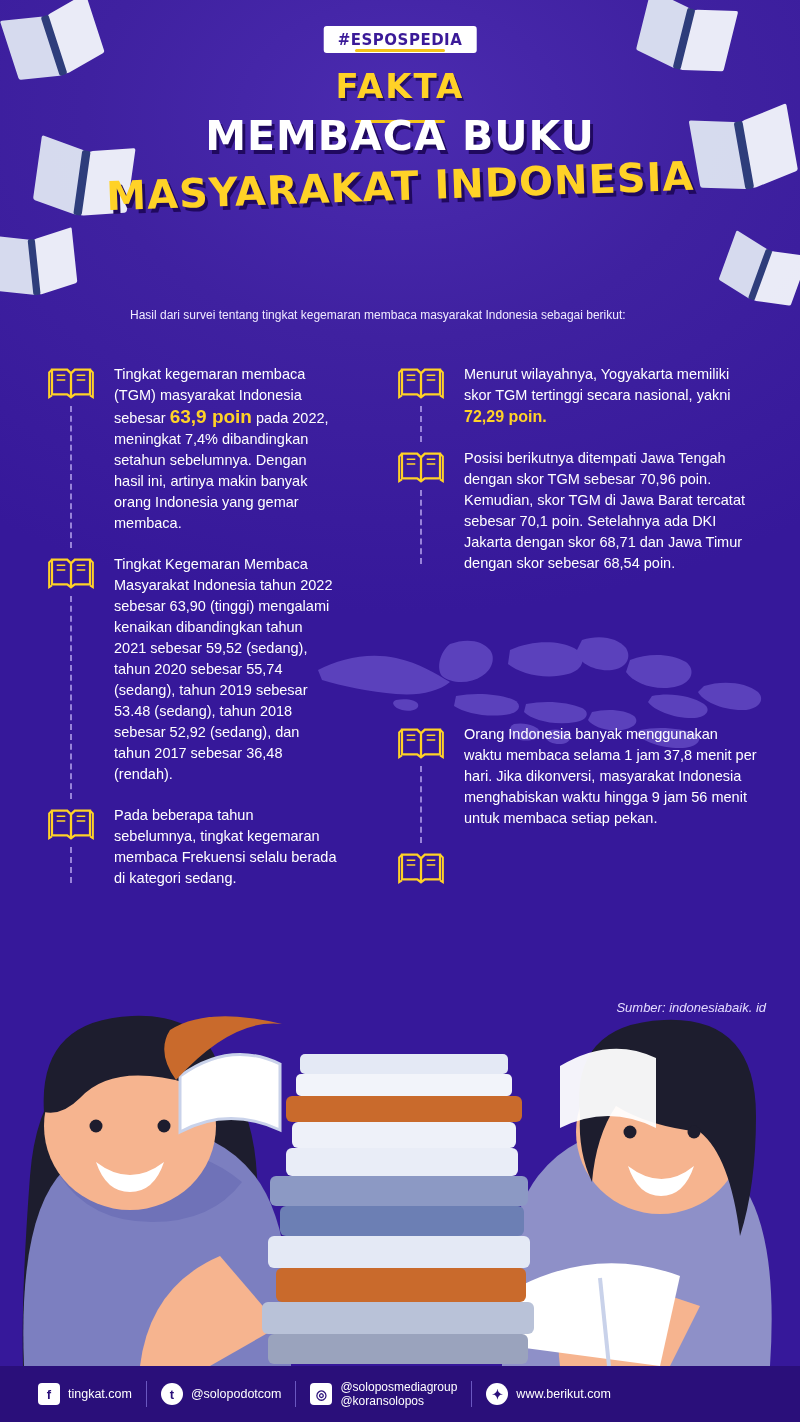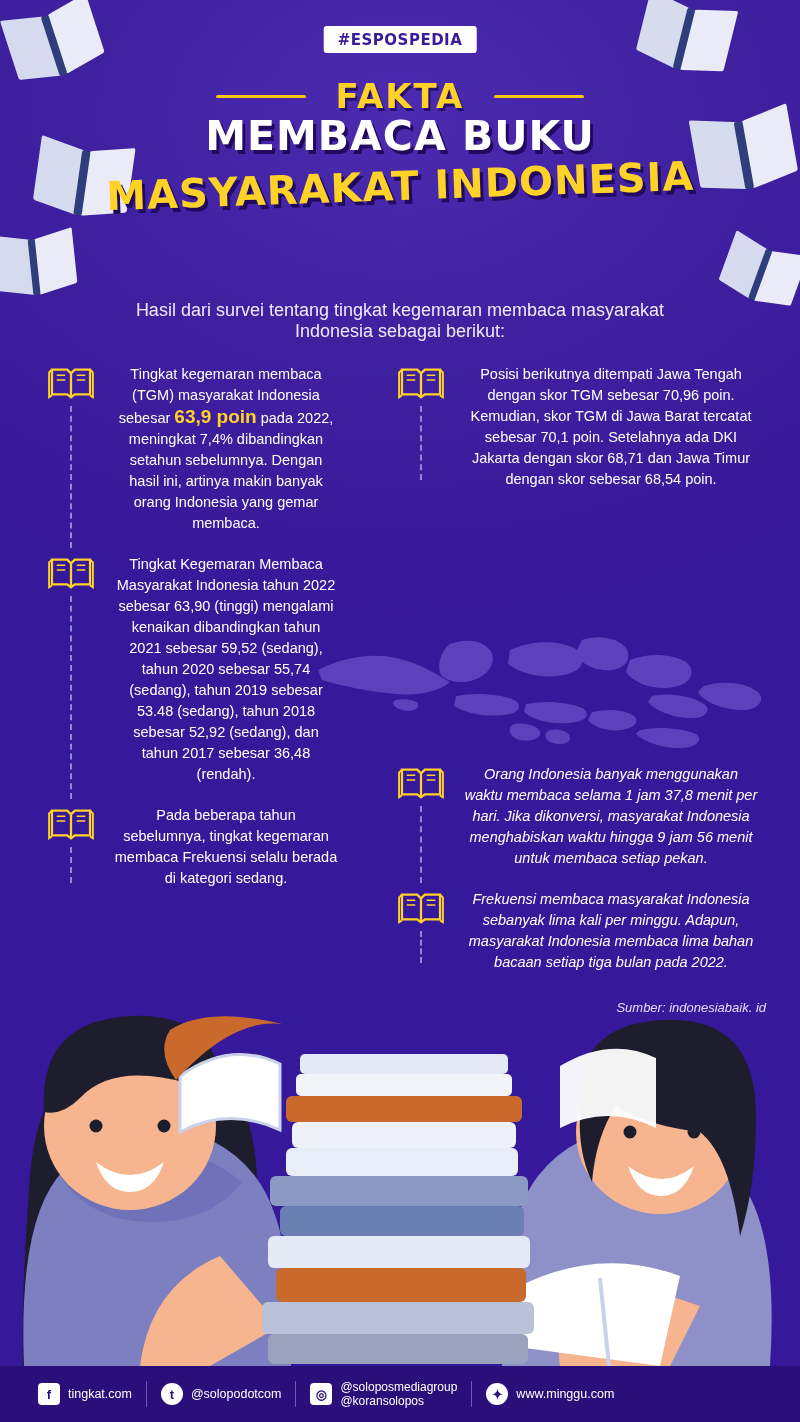--- a/index.html
+++ b/index.html
@@ -31,22 +31,22 @@
   .bk-spine { position:absolute; left: 40px; top: 4px; width: 8px; height: 62px; background:#2e3f7a; transform: skewX(0deg); border-radius:2px;}
 
   
   .hashtag {
     position:absolute; left:50%; transform:translateX(-50%); top:26px;
     background:#ffffff; color:#3a1a98; font-weight:bold; font-size:15px;
     letter-spacing:.5px; padding:5px 14px 4px; border-radius:3px;
     font-family:"DejaVu Sans", sans-serif;
   }
   .fakta-row {
-    position:absolute; top:76px; left:0; width:100%;
-    display:flex; align-items:center; justify-content:center; gap:30px;
+    position:absolute; top:49px; left:0; width:100%;
+    display:flex; align-items:center; justify-content:center; gap:14px;flex-direction:column;
   }
   .fakta-line { width:90px; height:3px; background:#f5c518; border-radius:2px; }
   .fakta {
     color:#ffd227; font-size:34px; font-weight:900; letter-spacing:2px;
     font-family:"DejaVu Sans", sans-serif;
     text-shadow: 2px 3px 0 #24106b;
   }
   .title-block { position:absolute; top:112px; left:0; width:100%; text-align:center; }
   .t1, .t2 {
     display:block; color:#ffffff; font-weight:900; letter-spacing:1px;
@@ -56,25 +56,25 @@
   .t1 { font-size:43px; line-height:50px; }
   .t2 { font-size:41px; line-height:48px; }
   .t3 {
     display:inline-block; color:#ffd227; font-weight:900; font-size:40px;
     line-height:52px; letter-spacing:1px; transform: rotate(-2deg);
     font-family:"DejaVu Sans", sans-serif;
     text-shadow: 3px 4px 0 #20095f;
   }
   .subtitle {
     position:absolute; top:300px; left:50%; transform:translateX(-50%);
-    width:540px; text-align:center; font-size:18px; line-height:21px; color:#f0eaff;
-  }
-
-  
-  .col { position:absolute;text-align:center; }
+    width:540px; text-align:left; font-size:12px; line-height:30px; color:#f0eaff;
+  }
+
+  
+  .col { position:absolute; }
   .col-left { left:48px; top:362px; width:290px; }
   .col-right { left:398px; top:362px; width:360px; }
 
   .item { position:relative; display:flex; gap:14px; margin-bottom:18px; }
   .icon-wrap { position:relative; width:52px; flex:0 0 52px; }
   .bookicon { width:46px; height:40px; display:block; }
   .dashline {
     position:absolute; left:22px; top:44px; bottom:-14px; width:0;
     border-left:2px dashed #b9a7f0; opacity:.75;
   }
@@ -221,39 +221,53 @@
       </div>
       <div class="txt">
         <span>Pada beberapa tahun sebelumnya, tingkat kegemaran membaca Frekuensi selalu berada di kategori sedang.</span>
       </div>
     </div>
 
   </div>
 
   <div class="col col-right">
 
+    <div class="item">
+      <div class="icon-wrap">
+        <svg class="bookicon" viewBox="0 0 48 42">
+          <path d="M4,8 h16 l4,4 l4,-4 h16 v26 h-16 l-4,3 l-4,-3 h-16 z" fill="none" stroke="#ffd227" stroke-width="2.4"></path>
+          <path d="M24,12 v25" stroke="#ffd227" stroke-width="2.4"></path>
+          <path d="M9,14 h9 M9,19 h9 M30,14 h9 M30,19 h9" stroke="#ffd227" stroke-width="1.6"></path>
+          <path d="M4,8 l-3,3 v26 l3,-2 M44,8 l3,3 v26 l-3,-2" fill="none" stroke="#ffd227" stroke-width="2"></path>
+        </svg>
+        <div class="dashline"></div>
+      </div>
+      <div class="txt">
+        <span>Menurut wilayahnya, Yogyakarta memiliki skor TGM tertinggi secara nasional, yakni </span><span class="hl-sm">72,29 poin.</span>
+      </div>
+    </div>
 
     <div class="item">
       <div class="icon-wrap">
         <svg class="bookicon" viewBox="0 0 48 42">
           <path d="M4,8 h16 l4,4 l4,-4 h16 v26 h-16 l-4,3 l-4,-3 h-16 z" fill="none" stroke="#ffd227" stroke-width="2.4"></path>
           <path d="M24,12 v25" stroke="#ffd227" stroke-width="2.4"></path>
           <path d="M9,14 h9 M9,19 h9 M30,14 h9 M30,19 h9" stroke="#ffd227" stroke-width="1.6"></path>
           <path d="M4,8 l-3,3 v26 l3,-2 M44,8 l3,3 v26 l-3,-2" fill="none" stroke="#ffd227" stroke-width="2"></path>
         </svg>
         <div class="dashline" style="display:block; bottom:10px;"></div>
       </div>
       <div class="txt">
         <span>Posisi berikutnya ditempati Jawa Tengah dengan skor TGM sebesar 70,96 poin. Kemudian, skor TGM di Jawa Barat tercatat sebesar 70,1 poin. Setelahnya ada DKI Jakarta dengan skor 68,71 dan Jawa Timur dengan skor sebesar 68,54 poin.</span>
       </div>
     </div>
 
   </div>
 
-  <div class="col" style="left:398px; top:762px; width:360px;font-style:italic;">
+  <div class="col" style="left:398px; top:722px; width:360px;">
 
     <div class="item">
       <div class="icon-wrap">
         <svg class="bookicon" viewBox="0 0 48 42">
           <path d="M4,8 h16 l4,4 l4,-4 h16 v26 h-16 l-4,3 l-4,-3 h-16 z" fill="none" stroke="#ffd227" stroke-width="2.4"></path>
           <path d="M24,12 v25" stroke="#ffd227" stroke-width="2.4"></path>
           <path d="M9,14 h9 M9,19 h9 M30,14 h9 M30,19 h9" stroke="#ffd227" stroke-width="1.6"></path>
           <path d="M4,8 l-3,3 v26 l3,-2 M44,8 l3,3 v26 l-3,-2" fill="none" stroke="#ffd227" stroke-width="2"></path>
         </svg>
         <div class="dashline"></div>
@@ -265,23 +279,20 @@
 
     <div class="item">
       <div class="icon-wrap">
         <svg class="bookicon" viewBox="0 0 48 42">
           <path d="M4,8 h16 l4,4 l4,-4 h16 v26 h-16 l-4,3 l-4,-3 h-16 z" fill="none" stroke="#ffd227" stroke-width="2.4"></path>
           <path d="M24,12 v25" stroke="#ffd227" stroke-width="2.4"></path>
           <path d="M9,14 h9 M9,19 h9 M30,14 h9 M30,19 h9" stroke="#ffd227" stroke-width="1.6"></path>
           <path d="M4,8 l-3,3 v26 l3,-2 M44,8 l3,3 v26 l-3,-2" fill="none" stroke="#ffd227" stroke-width="2"></path>
         </svg>
         <div class="dashline" style="display:block; bottom:10px;"></div>
-      </div>
-      <div class="txt">
-        <span>Frekuensi membaca masyarakat Indonesia sebanyak lima kali per minggu. Adapun, masyarakat Indonesia membaca lima bahan bacaan setiap tiga bulan pada 2022.</span>
       </div>
     </div>
 
   </div>
 
   <div class="source">Sumber: indonesiabaik. id</div>
 
   <svg class="illus" viewBox="0 0 800 440">
 
     <g>
@@ -344,17 +355,17 @@
     <div class="f-item">
       <span class="f-ic">◎</span>
       <span class="f-two">
         <span>@soloposmediagroup</span><br>
         <span>@koransolopos</span>
       </span>
     </div>
     <div class="f-sep"></div>
     <div class="f-item">
       <span class="f-ic round">✦</span>
-      <span>www.minggu.com</span>
+      <span>www.berikut.com</span>
     </div>
   </div>
 
 </div>
 
 </body></html>

